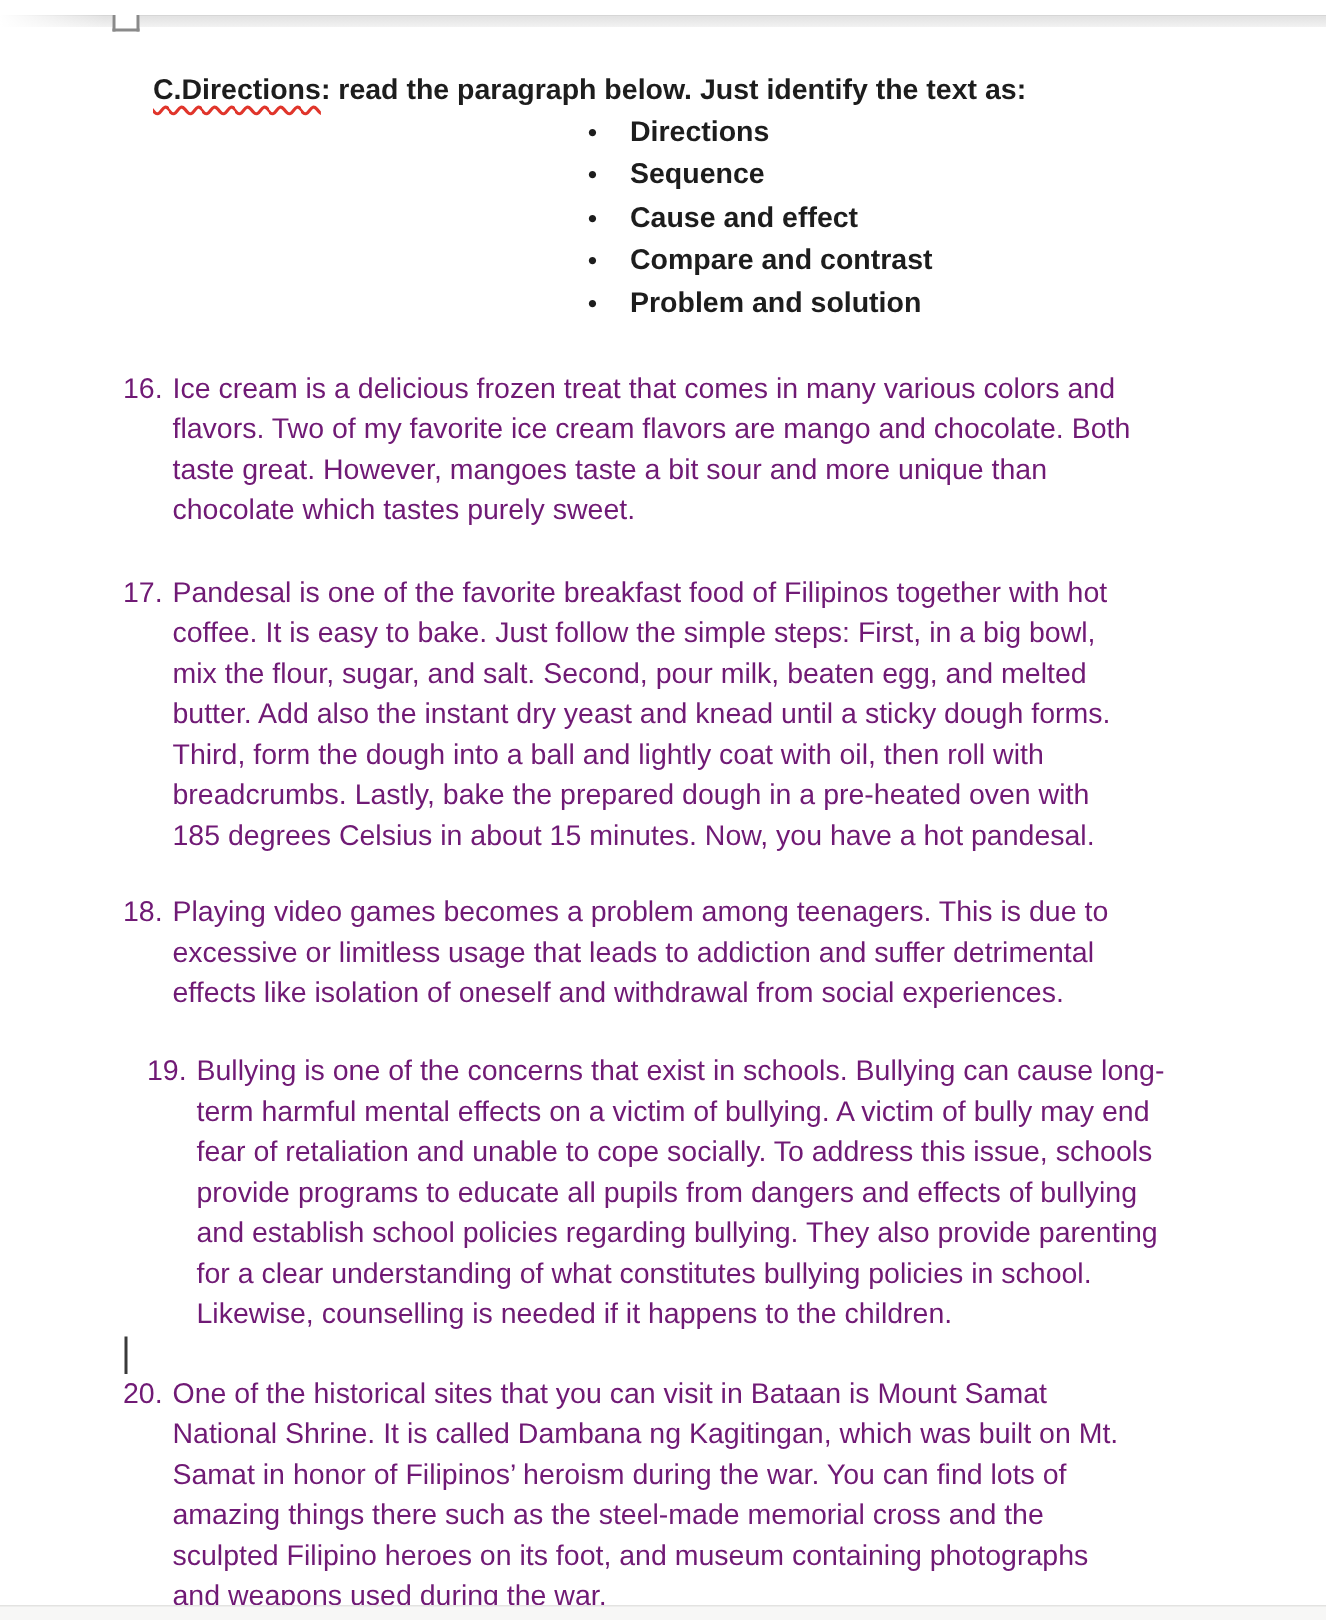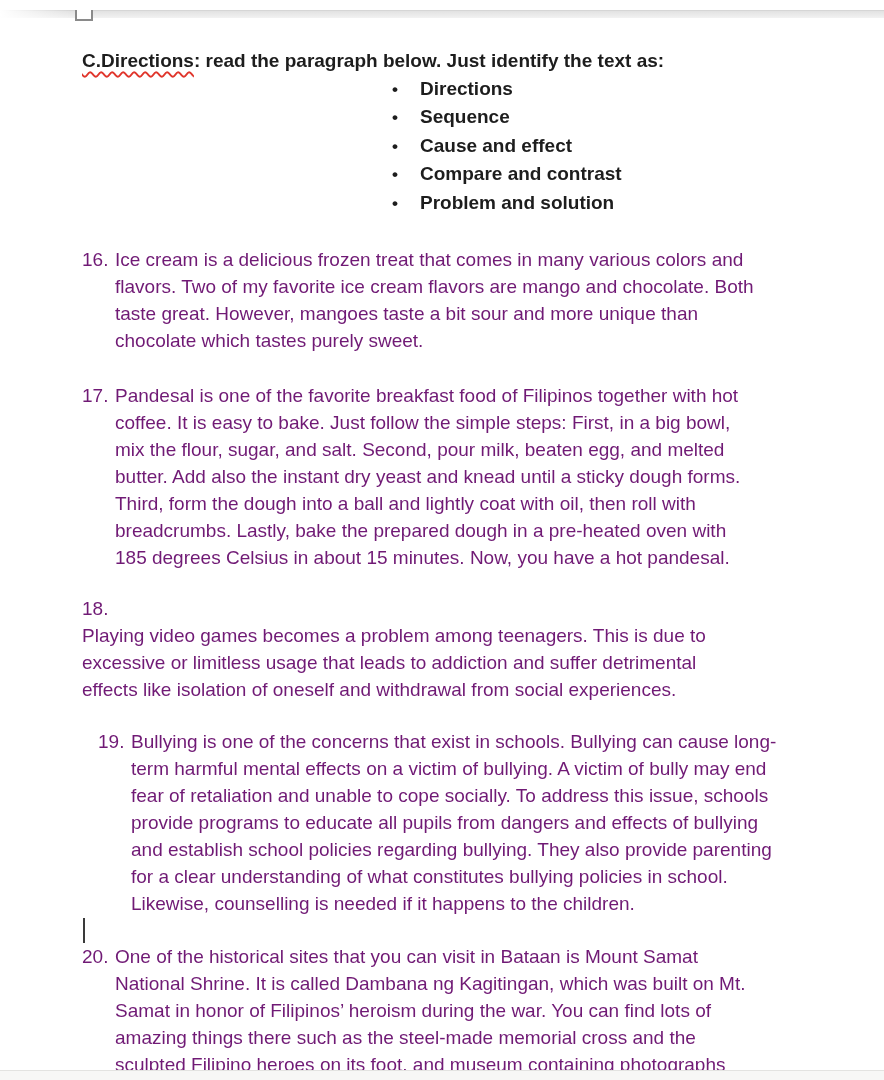--- a/index.html
+++ b/index.html
@@ -69,20 +69,21 @@
     font-size: 19px;
     line-height: 27px;
     font-weight: bold;
     color: #1d1d1d;
     margin: 0 0 4px 0;
   }
   .spellcheck {
     text-decoration: underline wavy #e0352b;
     text-decoration-thickness: 1.5px;
     text-underline-offset: 4px;
+    margin-left: 20px;
   }
 
   .bullet-list {
     margin: 0 0 26px 0;
   }
   .bullet-row {
     display: flex;
     align-items: baseline;
     height: 28.4px;
     font-size: 19px;
@@ -105,21 +106,21 @@
   .item .num {
     width: 33px;
     flex: none;
   }
   .item .txt {
     white-space: pre-line;
     width: 711px;
   }
   .m16 { margin-top: 0; }
   .m17 { margin-top: 28px; justify-content: flex-end; }
-  .m18 { margin-top: 24px; flex-direction: column; }
+  .m18 { margin-top: 24px; }
   .m19 { margin-top: 25px; margin-left: 16px; }
   .m20 { margin-top: 0; }
 
   .cursor-line {
     position: relative;
     height: 26px;
     margin-top: 0;
   }
   .caret {
     position: absolute;

